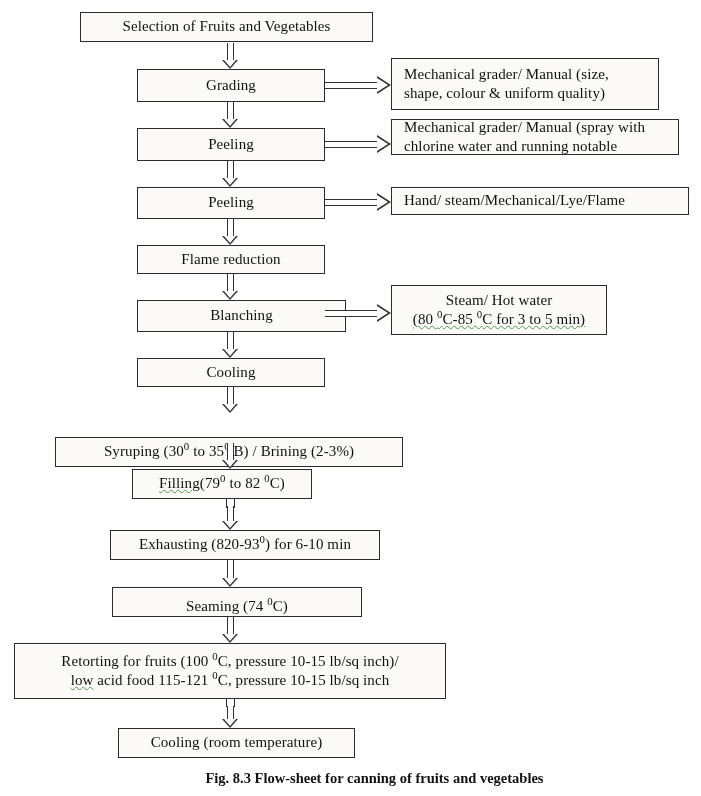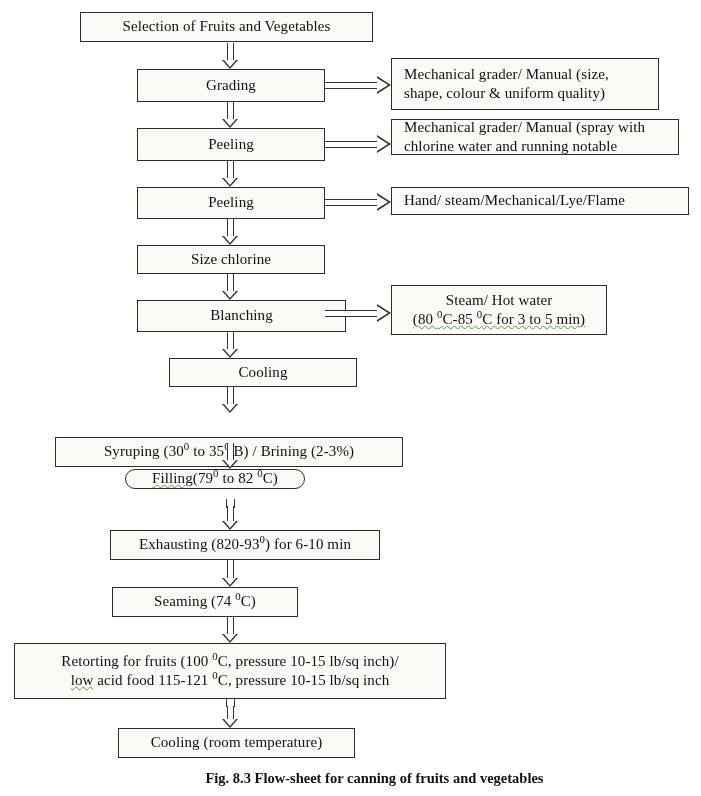--- a/index.html
+++ b/index.html
@@ -208,21 +208,21 @@
   <div class="box left-align" style="left:391px; top:187px; width:298px; height:28px;">
     <span class="inner">Hand/ steam/Mechanical/Lye/Flame</span>
   </div>
 
   <div class="v-arrow" style="left:222px; top:219px; height:26px;">
     <div class="shaft"></div>
       <div class="head"></div>
   </div>
 
   <div class="box" style="left:137px; top:245px; width:188px; height:29px;">
-    <span class="inner">Size chlorine</span>
+    <span class="inner">Flame reduction</span>
   </div>
 
   <div class="v-arrow" style="left:222px; top:274px; height:26px;">
     <div class="shaft"></div>
       <div class="head"></div>
   </div>
 
   <div class="box" style="left:137px; top:300px; width:209px; height:32px;">
     <span class="inner">Blanching</span>
   </div>
@@ -235,58 +235,58 @@
   <div class="box" style="left:391px; top:285px; width:216px; height:50px;">
     <span class="inner"><span>Steam/ Hot water</span>
 <span class="spell"><span>(80 </span><sup class="deg">0</sup><span>C-85 </span><sup class="deg">0</sup><span>C for 3 to 5 min)</span></span></span>
   </div>
 
   <div class="v-arrow" style="left:222px; top:332px; height:26px;">
     <div class="shaft"></div>
       <div class="head"></div>
   </div>
 
-  <div class="box" style="left:137px; top:358px; width:188px; height:29px;margin-left:32px;">
+  <div class="box" style="left:137px; top:358px; width:188px; height:29px;">
     <span class="inner">Cooling</span>
   </div>
 
   <div class="v-arrow" style="left:222px; top:387px; height:26px;">
     <div class="shaft"></div>
       <div class="head"></div>
   </div>
 
   <div class="box" style="left:55px; top:437px; width:348px; height:30px;">
     <span class="inner"><span>Syruping (30</span><sup class="deg">0</sup><span> to 35</span><sup class="deg">0</sup><span> B) / Brining (2-3%)</span></span>
   </div>
 
   <div class="v-arrow" style="left:222px; top:443px; height:26px;">
     <div class="shaft"></div>
       <div class="head"></div>
   </div>
 
-  <div class="box" style="left:125px; top:469px; width:180px; height:20px;border-radius:11px;">
+  <div class="box" style="left:132px; top:469px; width:180px; height:30px;">
     <span class="inner"><span class="spell">Filling</span><span>(79</span><sup class="deg">0</sup><span> to 82 </span><sup class="deg">0</sup><span>C)</span></span>
   </div>
 
   <div class="v-stub" style="left:226px; top:499px; height:9px;"></div>
   <div class="v-arrow" style="left:222px; top:506px; height:24px;">
     <div class="shaft"></div>
       <div class="head"></div>
   </div>
 
   <div class="box" style="left:110px; top:530px; width:270px; height:30px;">
     <span class="inner"><span>Exhausting (820-93</span><sup class="deg">0</sup><span>) for 6-10 min</span></span>
   </div>
 
   <div class="v-arrow" style="left:222px; top:560px; height:27px;">
     <div class="shaft"></div>
       <div class="head"></div>
   </div>
 
-  <div class="box" style="left:112px; top:587px; width:186px; height:30px;">
+  <div class="box" style="left:112px; top:587px; width:250px; height:30px;align-items:flex-end;">
     <span class="inner"><span>Seaming (74 </span><sup class="deg">0</sup><span>C)</span></span>
   </div>
 
   <div class="v-arrow" style="left:222px; top:617px; height:26px;">
     <div class="shaft"></div>
       <div class="head"></div>
   </div>
 
   <div class="box" style="left:14px; top:643px; width:432px; height:56px;">
     <span class="inner"><span><span>Retorting for fruits (100 </span><sup class="deg">0</sup><span>C, pressure 10-15 lb/sq inch)/</span></span>

